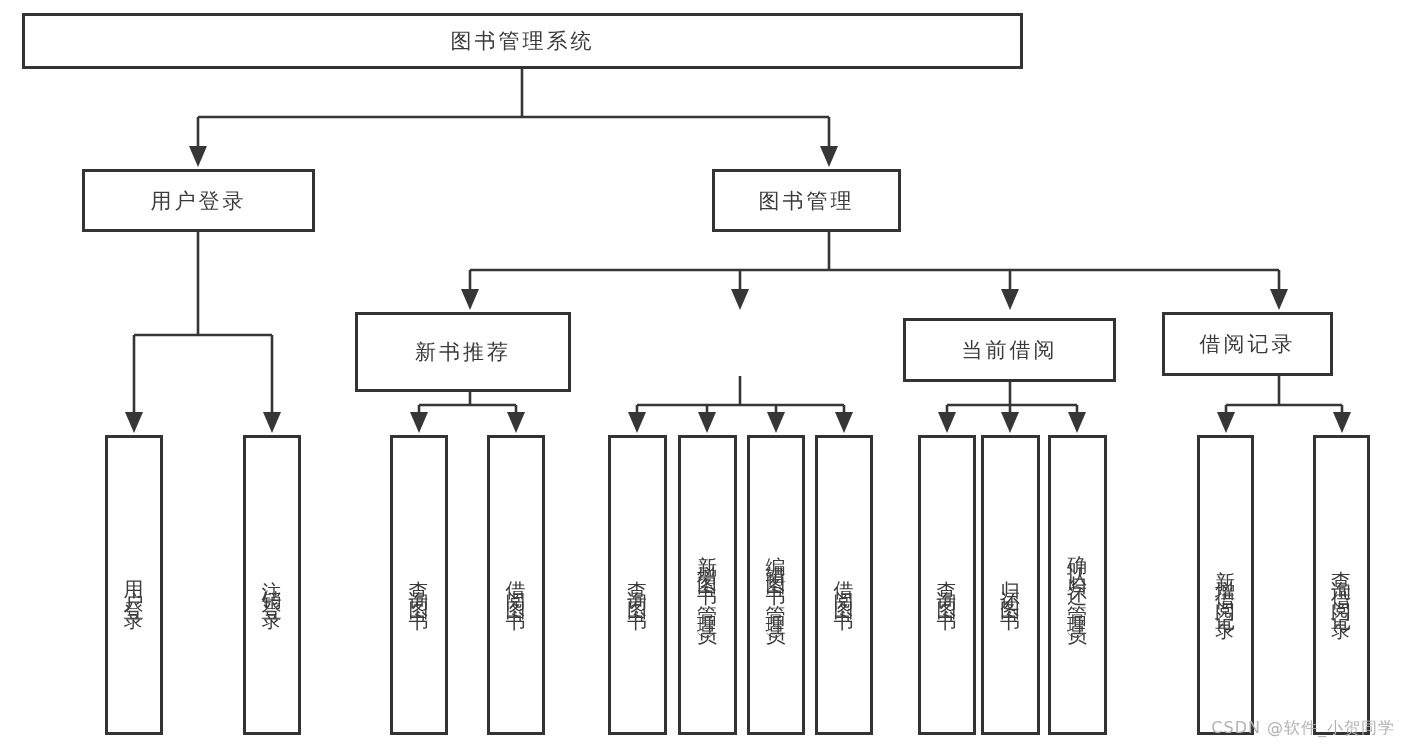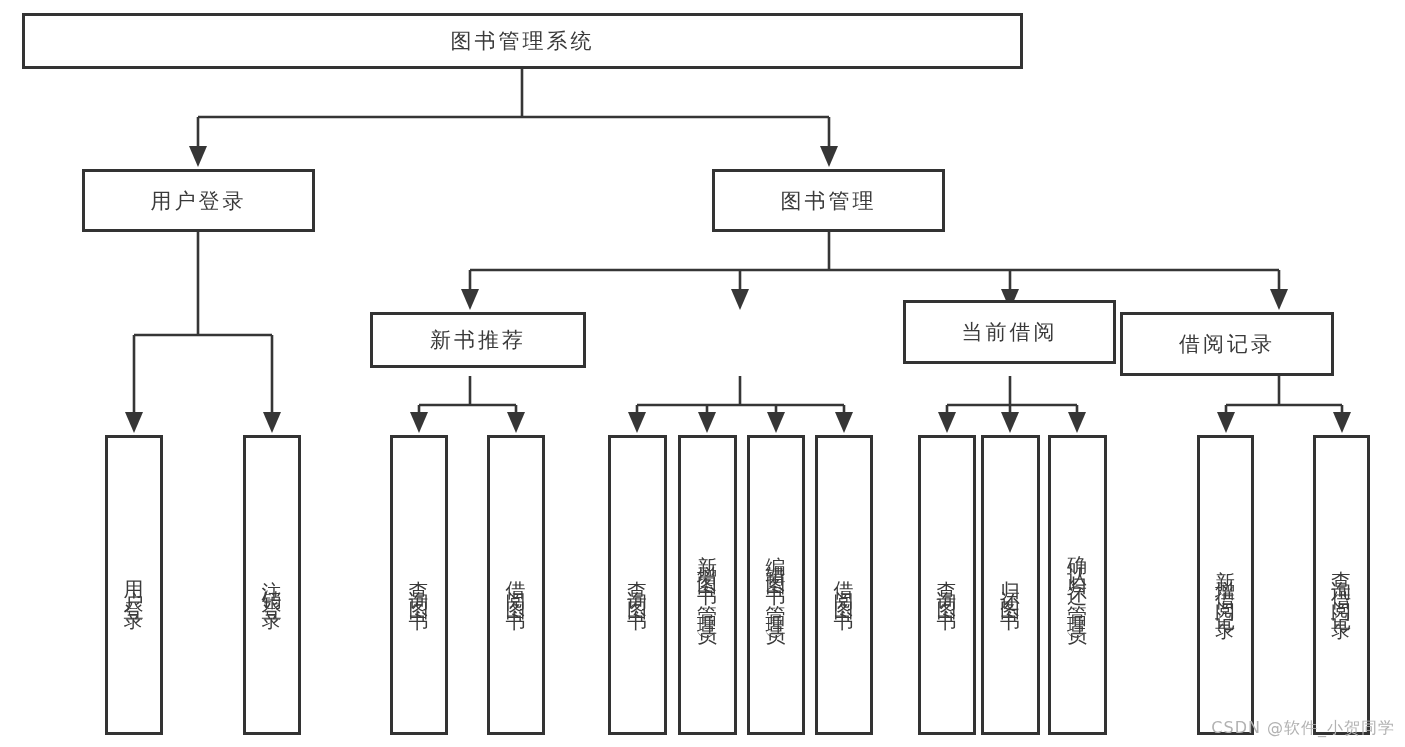--- a/index.html
+++ b/index.html
@@ -104,31 +104,31 @@
       <polygon points="1333,412 1351,412 1342,433" fill="#363636"></polygon>
     </svg>
 
   <div class="hbox" style="left:22px;top:13px;width:1001px;height:56px">
     <span>图书管理系统</span>
   </div>
 
   <div class="hbox" style="left:82px;top:169px;width:233px;height:63px">
     <span>用户登录</span>
   </div>
-  <div class="hbox" style="left:712px;top:169px;width:233px;height:63px">
+  <div class="hbox" style="left:712px;top:169px;width:189px;height:63px">
     <span>图书管理</span>
   </div>
 
-  <div class="hbox" style="left:370px;top:312px;width:216px;height:56px">
+  <div class="hbox" style="left:355px;top:312px;width:216px;height:80px">
     <span>新书推荐</span>
   </div>
-  <div class="hbox" style="left:903px;top:300px;width:213px;height:64px">
+  <div class="hbox" style="left:903px;top:318px;width:213px;height:64px">
     <span>当前借阅</span>
   </div>
-  <div class="hbox" style="left:1120px;top:312px;width:214px;height:64px">
+  <div class="hbox" style="left:1162px;top:312px;width:171px;height:64px">
     <span>借阅记录</span>
   </div>
 
   <div class="vbox" style="left:105px;top:435px;width:58px;height:300px">
     <span>用户登录</span>
   </div>
   <div class="vbox" style="left:243px;top:435px;width:58px;height:300px">
     <span>注销登录</span>
   </div>
 

